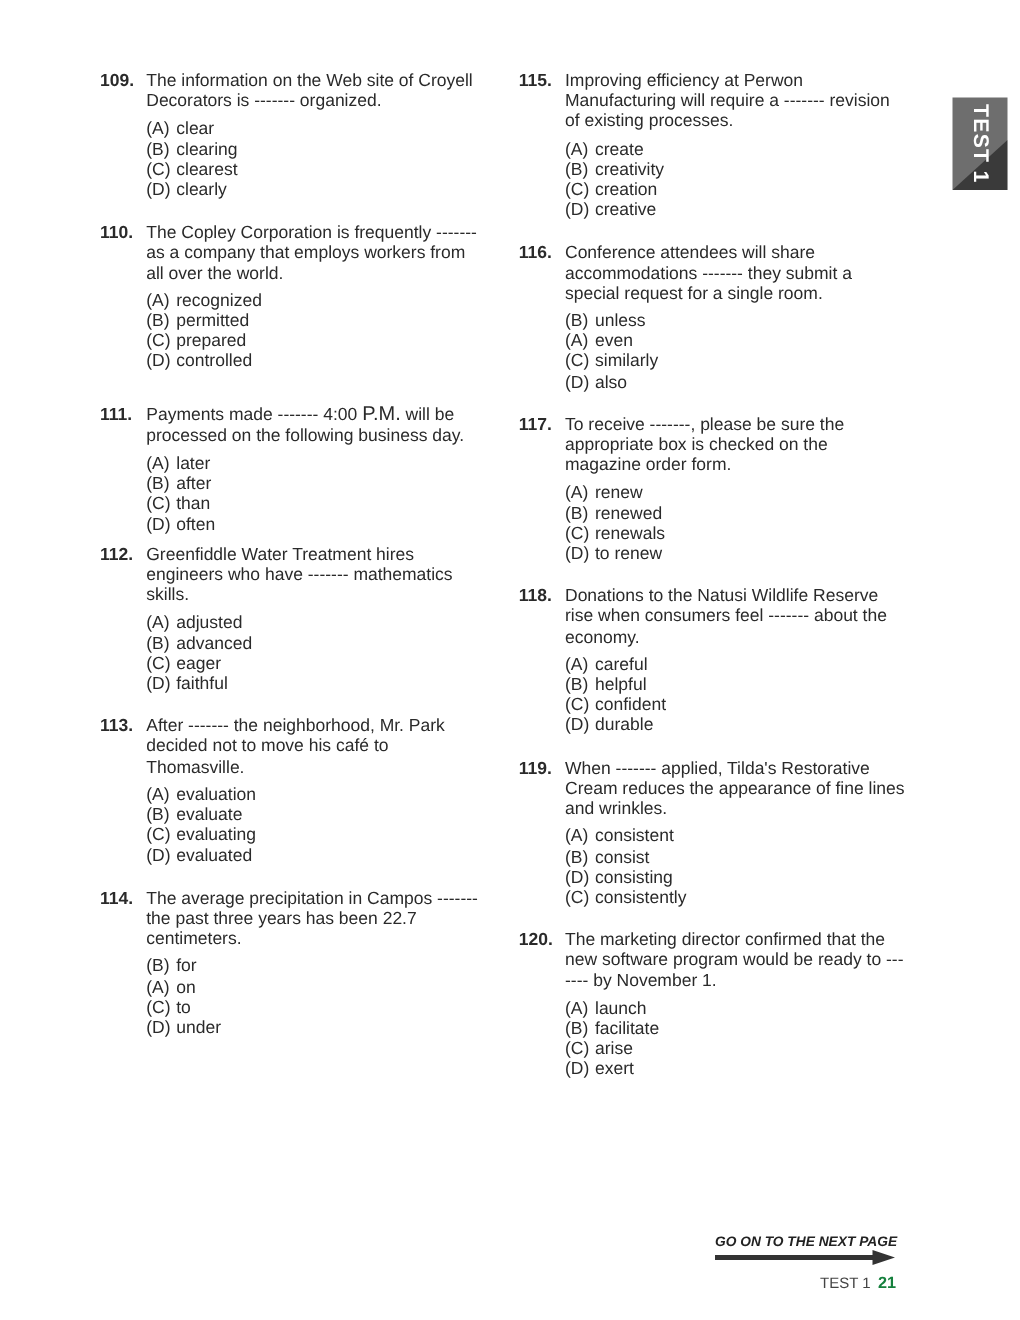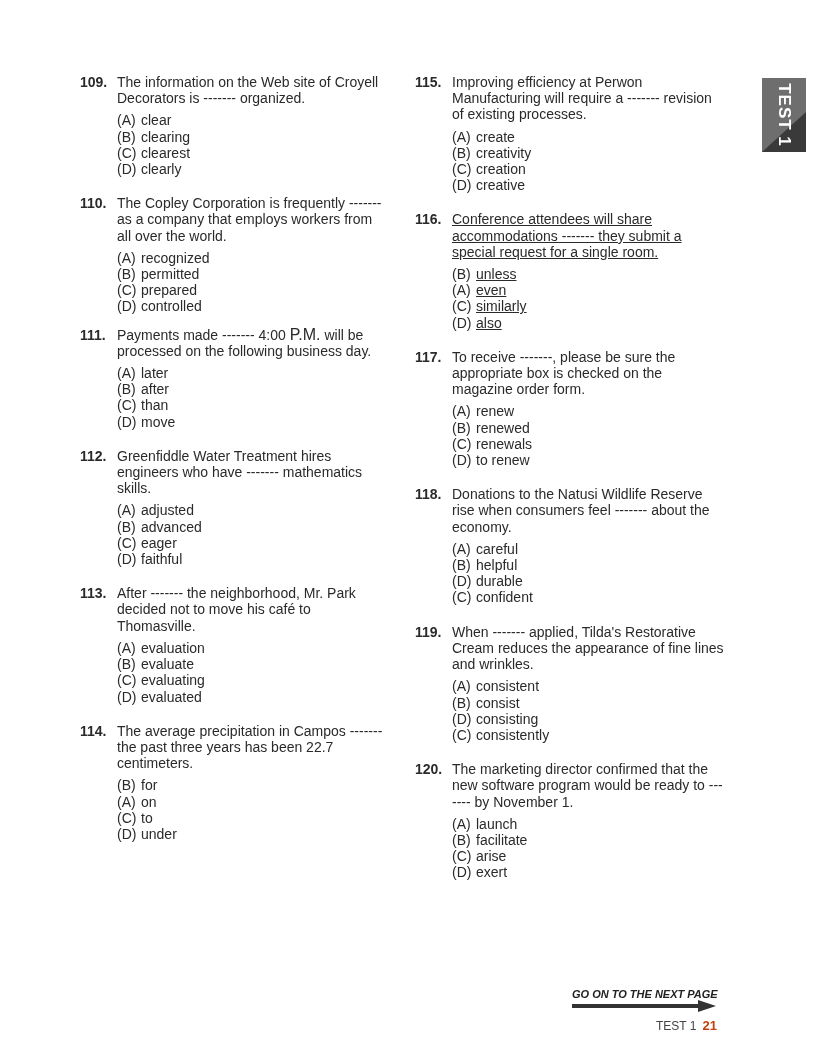--- a/index.html
+++ b/index.html
@@ -1,20 +1,20 @@
 <!DOCTYPE html>
 <html><head>
 <meta charset="utf-8">
 <style>
   html, body { margin:0; padding:0; background:#ffffff; }
   body {
     width:816px; height:1056px; position:relative; overflow:hidden;
     font-family:"Liberation Sans", sans-serif; color:#2a2a2a;
   }
-  .col { position:absolute; top:74px; }
+  .col { position:absolute; top:56px; }
   .col-left { left:80px; width:310px; }
   .col-right { left:415px; width:310px; }
   .q { position:relative; padding-left:37px; font-size:14px; line-height:16.2px; }
   .q-num { position:absolute; left:0; top:0; font-weight:bold; width:36px; }
   .q-text { margin:0 0 6px 0; }
   .opts { margin:0; padding:0; list-style:none; }
   .opt { margin:0; padding:0; line-height:16.2px; }
   .opt .letter { display:inline-block; width:24px; }
   .sc { font-variant:small-caps; font-size:16px; }
 
@@ -35,21 +35,21 @@
 
   .footer-go { position:absolute; left:572px; top:988px; width:150px; }
   .go-text { font-size:11px; font-style:italic; font-weight:bold; color:#222; display:block; margin-left:0; }
   .arrow { position:relative; height:10px; margin-top:1px; }
   .arrow .shaft { position:absolute; left:0; top:3px; width:128px; height:4px; background:#333; }
   .arrow .head {
     position:absolute; left:126px; top:-1px; width:0; height:0;
     border-top:6px solid transparent; border-bottom:6px solid transparent; border-left:18px solid #333;
   }
   .page-num { position:absolute; left:656px; top:1018px; font-size:12px; color:#444; }
-  .page-num b { font-size:13px; color:#c2410c; margin-left:6px; }
+  .page-num b { font-size:13px; color:#15803d; margin-left:6px; }
 </style>
 </head>
 <body>
 
 <div class="tab">
   <div class="dark"></div>
   <span class="tab-text">TEST 1</span>
 </div>
 
 <div class="col col-left">
@@ -58,39 +58,39 @@
     <span class="q-num">109.</span>
     <p class="q-text">The information on the Web site of Croyell Decorators is ------- organized.</p>
     <ul class="opts">
       <li class="opt"><span class="letter">(A)</span><span>clear</span></li>
       <li class="opt"><span class="letter">(B)</span><span>clearing</span></li>
       <li class="opt"><span class="letter">(C)</span><span>clearest</span></li>
       <li class="opt"><span class="letter">(D)</span><span>clearly</span></li>
     </ul>
   </div>
 
-  <div class="q" style="margin-bottom:12px;">
+  <div class="q" style="margin-bottom:26px;">
     <span class="q-num">110.</span>
     <p class="q-text">The Copley Corporation is frequently ------- as a company that employs workers from all over the world.</p>
     <ul class="opts">
       <li class="opt"><span class="letter">(A)</span><span>recognized</span></li>
       <li class="opt"><span class="letter">(B)</span><span>permitted</span></li>
       <li class="opt"><span class="letter">(C)</span><span>prepared</span></li>
       <li class="opt"><span class="letter">(D)</span><span>controlled</span></li>
     </ul>
   </div>
 
-  <div class="q" style="margin-bottom:18px;">
+  <div class="q" style="margin-bottom:8px;">
     <span class="q-num">111.</span>
     <p class="q-text"><span>Payments made ------- 4:00 </span><span class="sc">P.M.</span><span> will be processed on the following business day.</span></p>
     <ul class="opts">
       <li class="opt"><span class="letter">(A)</span><span>later</span></li>
       <li class="opt"><span class="letter">(B)</span><span>after</span></li>
       <li class="opt"><span class="letter">(C)</span><span>than</span></li>
-      <li class="opt"><span class="letter">(D)</span><span>move</span></li>
+      <li class="opt"><span class="letter">(D)</span><span>often</span></li>
     </ul>
   </div>
 
   <div class="q" style="margin-bottom:18px;">
     <span class="q-num">112.</span>
     <p class="q-text">Greenfiddle Water Treatment hires engineers who have ------- mathematics skills.</p>
     <ul class="opts">
       <li class="opt"><span class="letter">(A)</span><span>adjusted</span></li>
       <li class="opt"><span class="letter">(B)</span><span>advanced</span></li>
       <li class="opt"><span class="letter">(C)</span><span>eager</span></li>
@@ -127,21 +127,21 @@
     <span class="q-num">115.</span>
     <p class="q-text">Improving efficiency at Perwon Manufacturing will require a ------- revision of existing processes.</p>
     <ul class="opts">
       <li class="opt"><span class="letter">(A)</span><span>create</span></li>
       <li class="opt"><span class="letter">(B)</span><span>creativity</span></li>
       <li class="opt"><span class="letter">(C)</span><span>creation</span></li>
       <li class="opt"><span class="letter">(D)</span><span>creative</span></li>
     </ul>
   </div>
 
-  <div class="q" style="margin-bottom:18px;text-decoration:underline;">
+  <div class="q" style="margin-bottom:18px;">
     <span class="q-num">116.</span>
     <p class="q-text">Conference attendees will share accommodations ------- they submit a special request for a single room.</p>
     <ul class="opts">
       <li class="opt"><span class="letter">(B)</span><span>unless</span></li>
       <li class="opt"><span class="letter">(A)</span><span>even</span></li>
       <li class="opt"><span class="letter">(C)</span><span>similarly</span></li>
       <li class="opt"><span class="letter">(D)</span><span>also</span></li>
     </ul>
   </div>
 
@@ -155,22 +155,22 @@
       <li class="opt"><span class="letter">(D)</span><span>to renew</span></li>
     </ul>
   </div>
 
   <div class="q" style="margin-bottom:18px;">
     <span class="q-num">118.</span>
     <p class="q-text">Donations to the Natusi Wildlife Reserve rise when consumers feel ------- about the economy.</p>
     <ul class="opts">
       <li class="opt"><span class="letter">(A)</span><span>careful</span></li>
       <li class="opt"><span class="letter">(B)</span><span>helpful</span></li>
+      <li class="opt"><span class="letter">(C)</span><span>confident</span></li>
       <li class="opt"><span class="letter">(D)</span><span>durable</span></li>
-      <li class="opt"><span class="letter">(C)</span><span>confident</span></li>
     </ul>
   </div>
 
   <div class="q" style="margin-bottom:18px;">
     <span class="q-num">119.</span>
     <p class="q-text">When ------- applied, Tilda's Restorative Cream reduces the appearance of fine lines and wrinkles.</p>
     <ul class="opts">
       <li class="opt"><span class="letter">(A)</span><span>consistent</span></li>
       <li class="opt"><span class="letter">(B)</span><span>consist</span></li>
       <li class="opt"><span class="letter">(D)</span><span>consisting</span></li>

